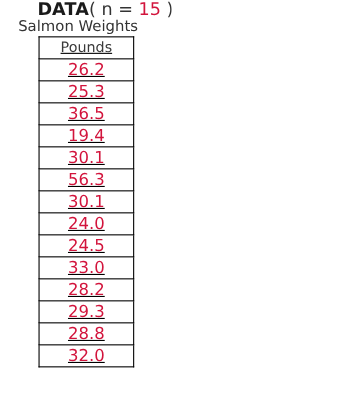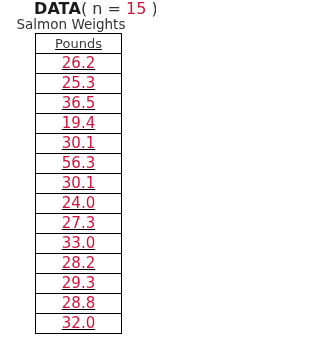--- a/index.html
+++ b/index.html
@@ -135,21 +135,21 @@
           <tr>
             <td class="value-cell">56.3</td>
           </tr>
           <tr>
             <td class="value-cell">30.1</td>
           </tr>
           <tr>
             <td class="value-cell">24.0</td>
           </tr>
           <tr>
-            <td class="value-cell">27.3</td>
+            <td class="value-cell">24.5</td>
           </tr>
           <tr>
             <td class="value-cell">33.0</td>
           </tr>
           <tr>
             <td class="value-cell">28.2</td>
           </tr>
           <tr>
             <td class="value-cell">29.3</td>
           </tr>

